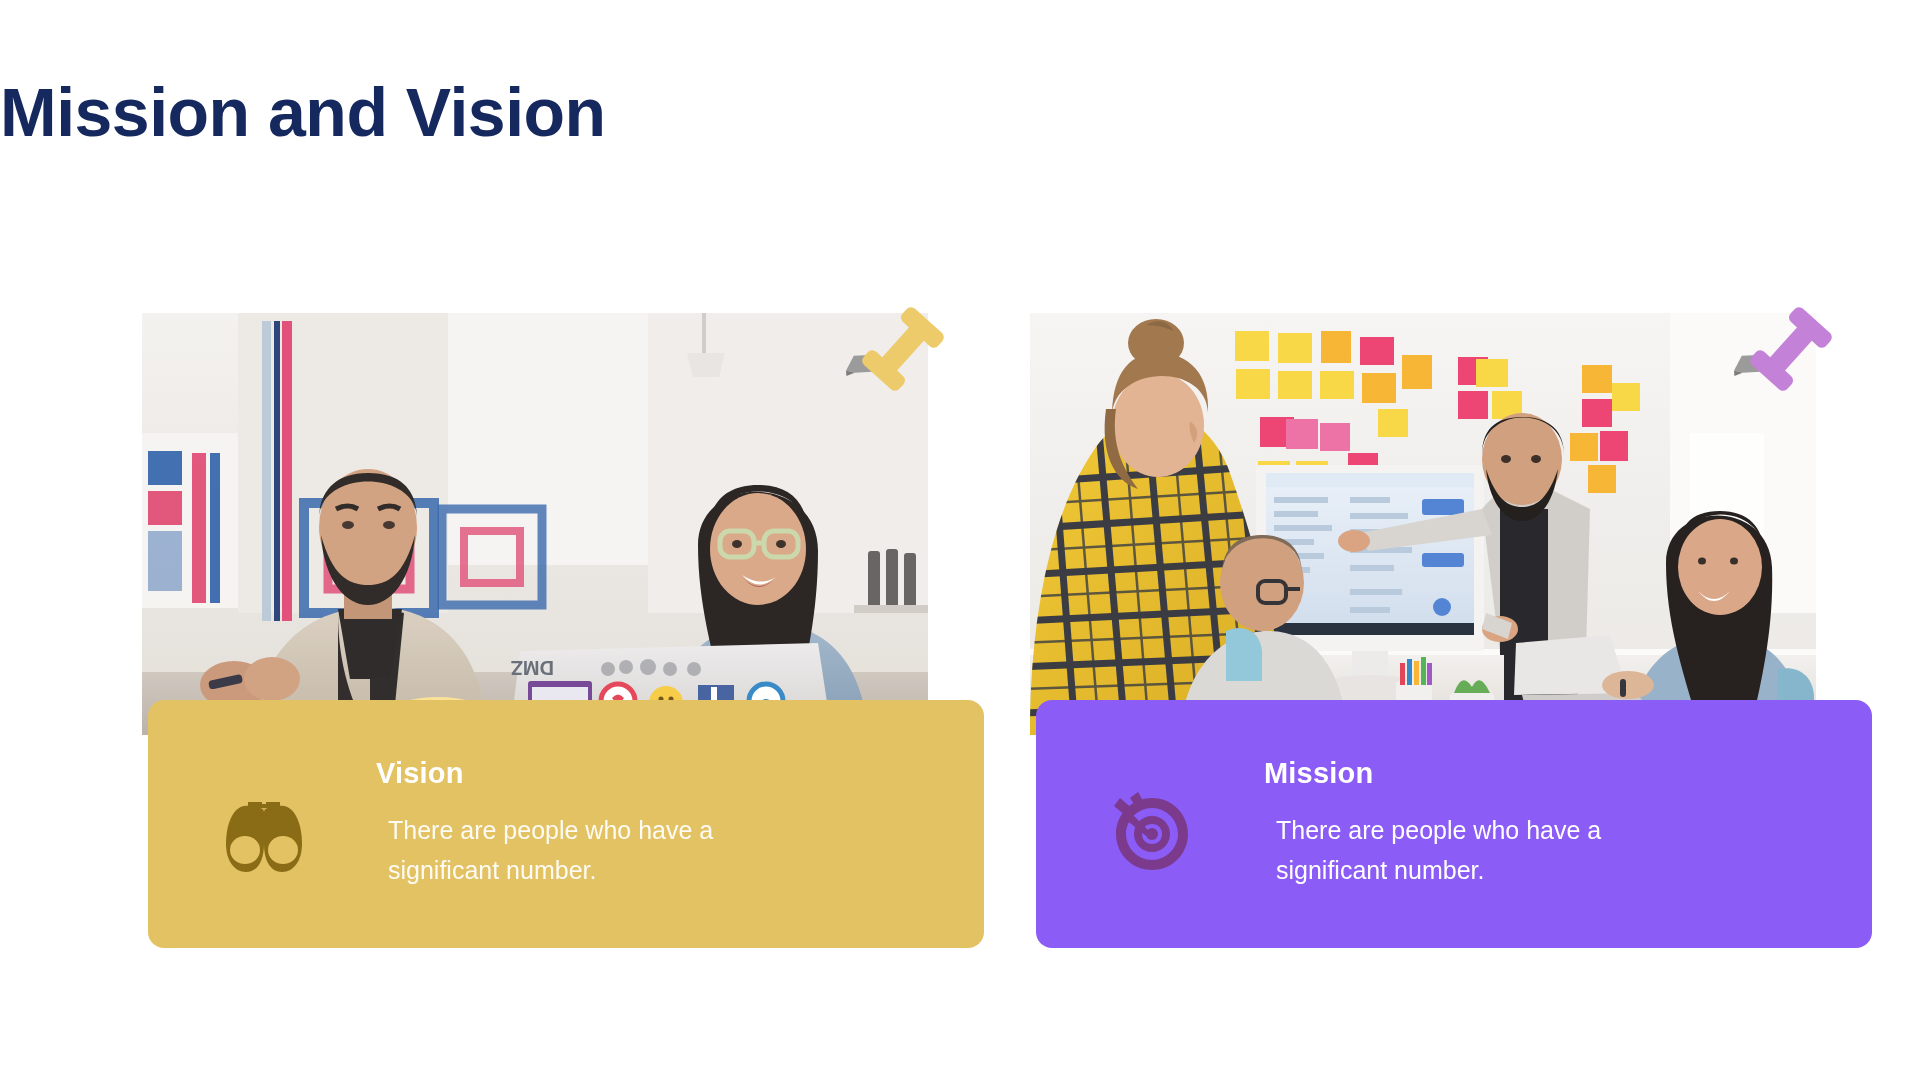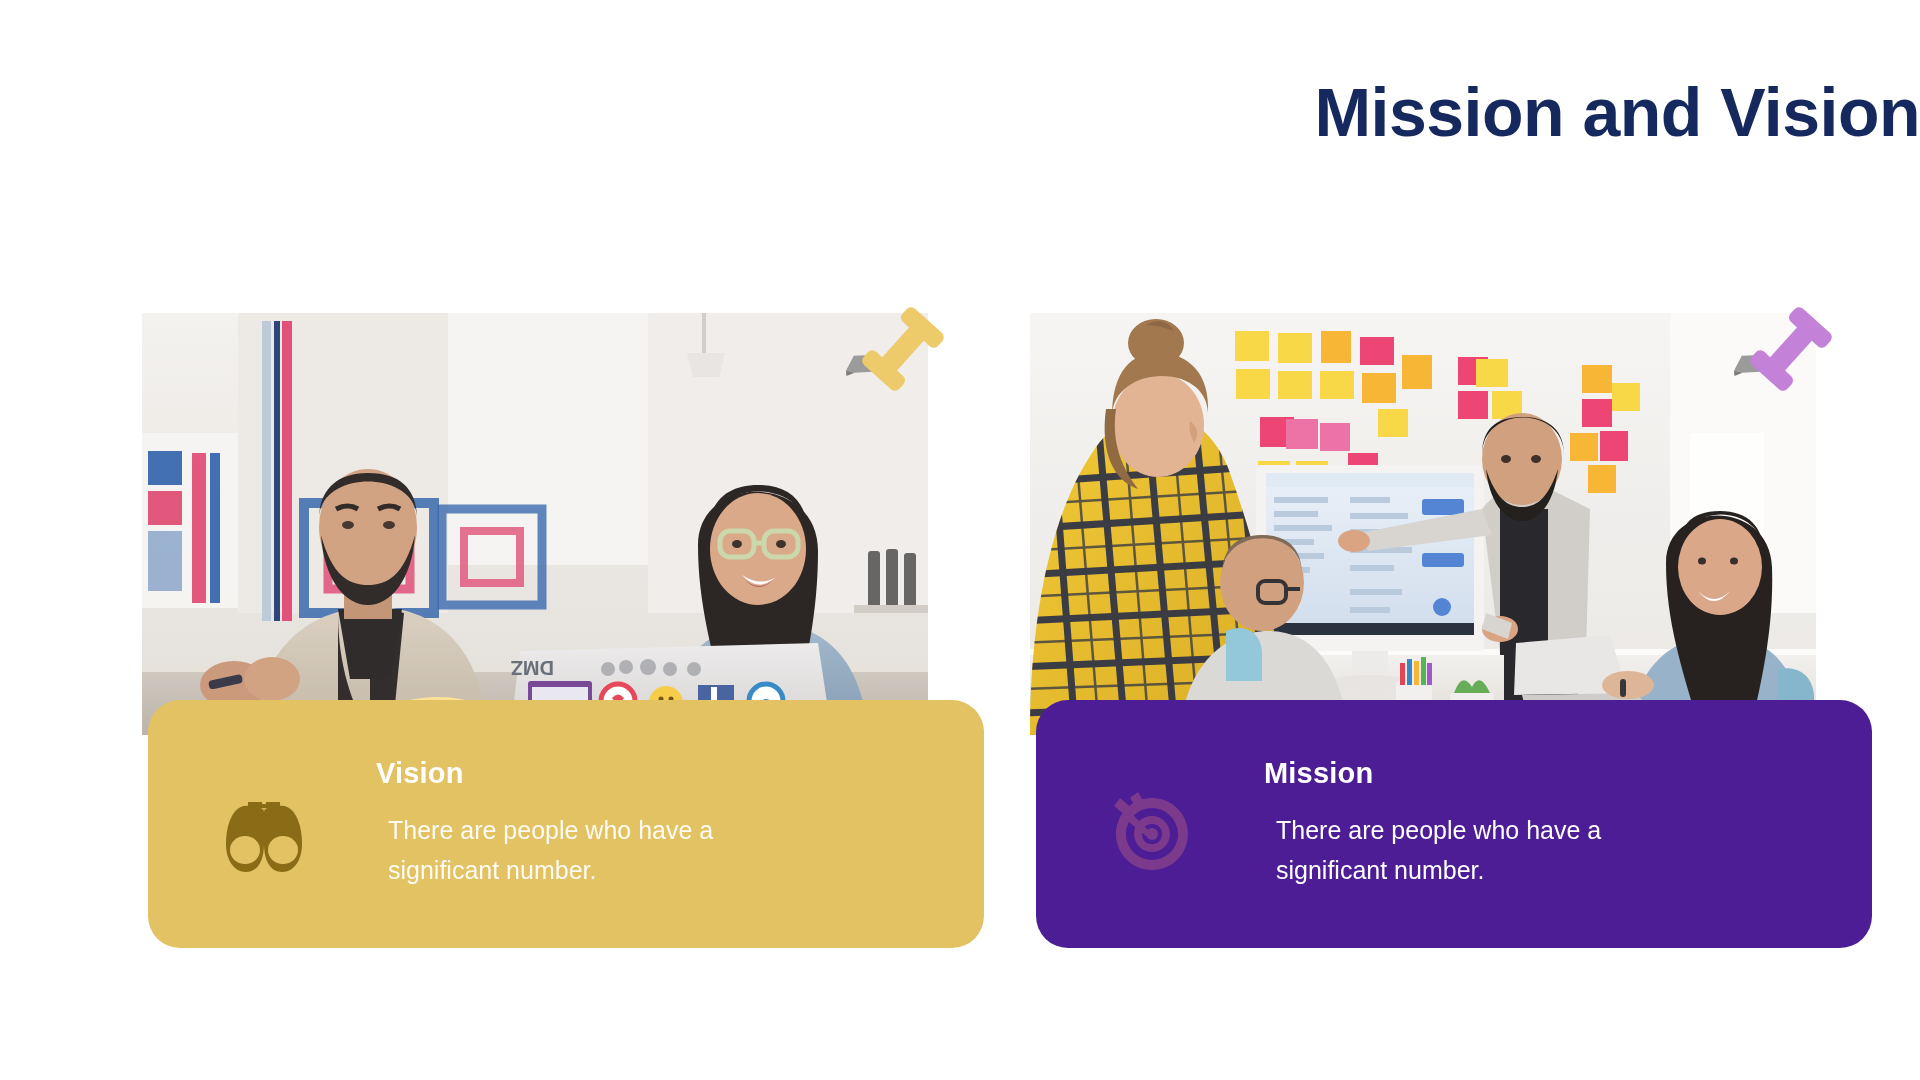--- a/index.html
+++ b/index.html
@@ -14,21 +14,21 @@
     overflow: hidden;
     position: relative;
   }
 
   
   #slide-title {
     position: absolute;
     left: 0;
     top: 74px;
     width: 1920px;
-    text-align: right;
+    text-align: left;
     font-size: 68px;
     font-weight: bold;
     letter-spacing: -0.5px;
     color: #16295e;
     line-height: 1.12;
     white-space: nowrap;
   }
 
   
   .card-block {
@@ -55,26 +55,26 @@
     inset: 0;
   }
 
   
   .info-panel {
     position: absolute;
     left: 6px;
     top: 430px;
     width: 836px;
     height: 248px;
-    border-radius: 32px;
+    border-radius: 16px;
     box-sizing: border-box;
     padding: 16px;
   }
   #info-panel-vision  { background: #e3c263; }
-  #info-panel-mission { background: #4c1d95; }
+  #info-panel-mission { background: #8b5cf6; }
 
   .panel-icon {
     position: absolute;
     left: 70px;
     top: 88px;
     width: 92px;
     height: 92px;
   }
   .panel-text {
     position: absolute;

